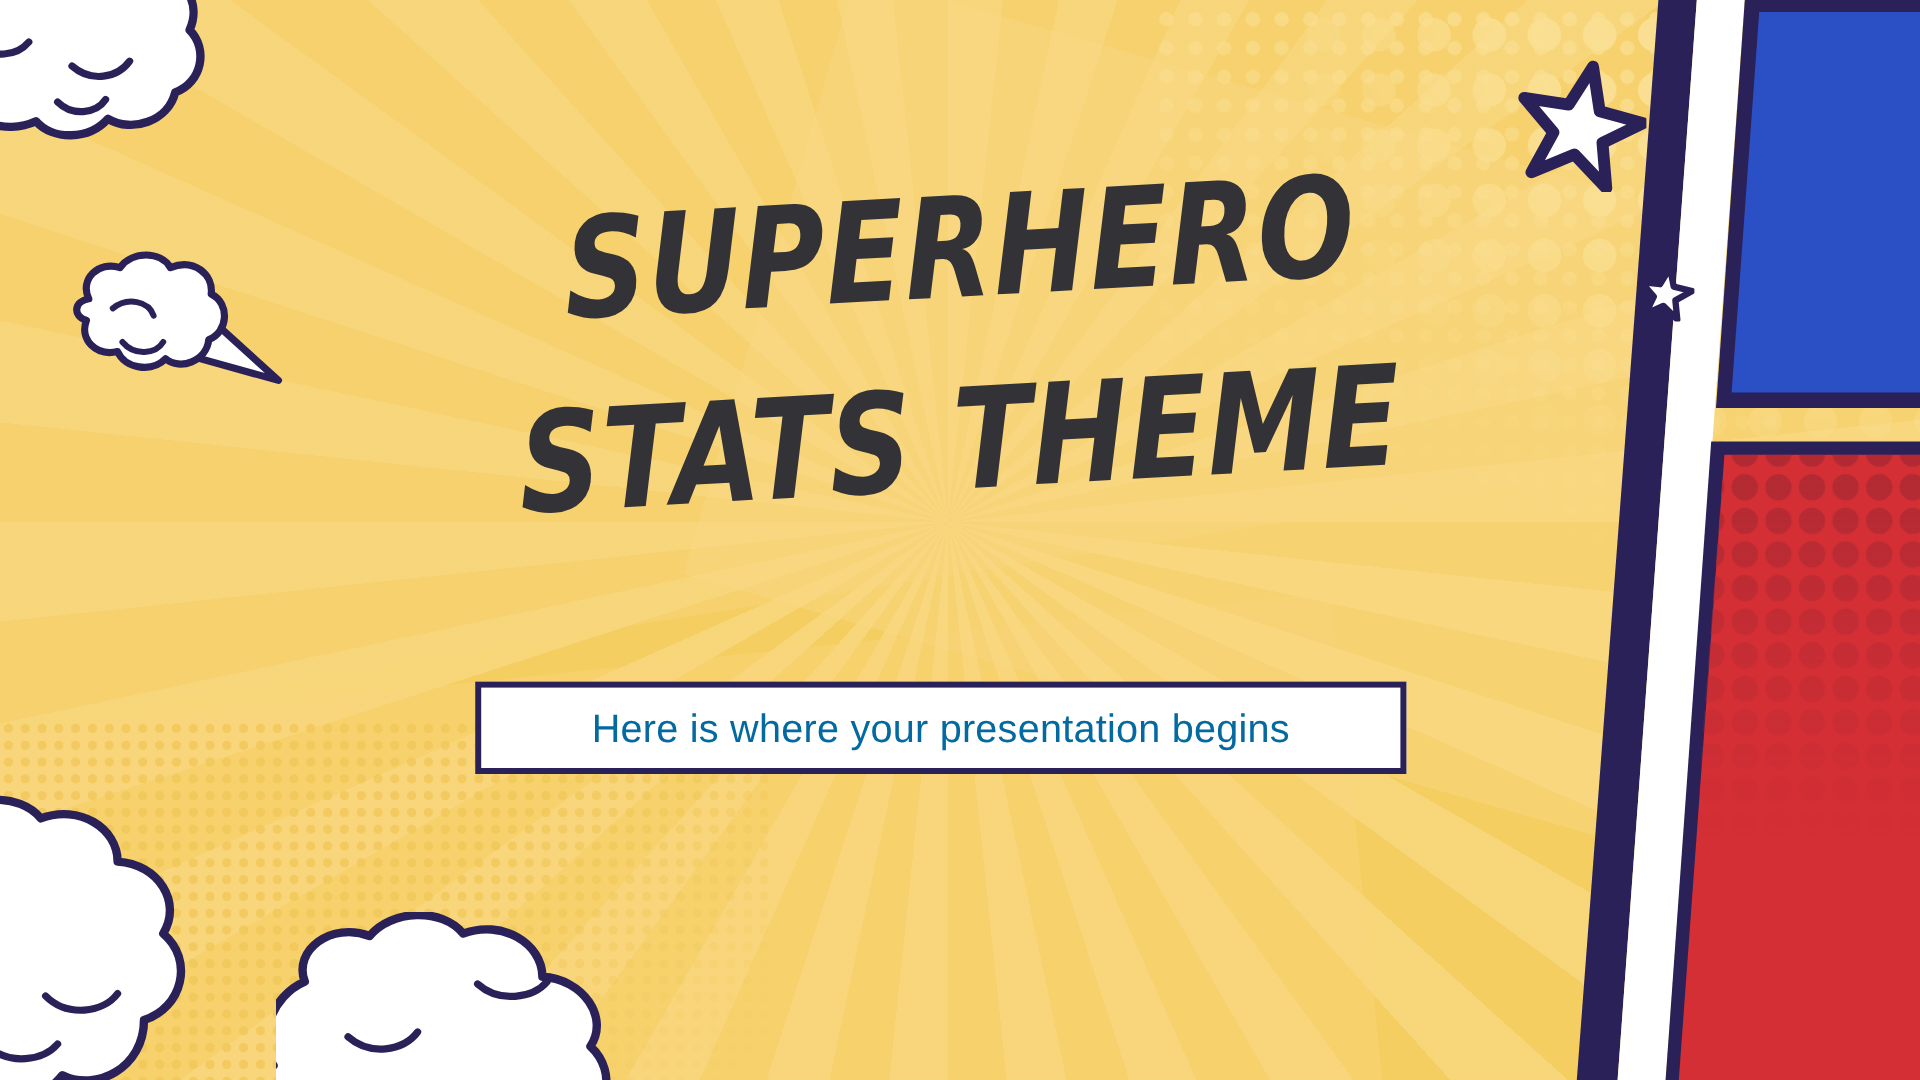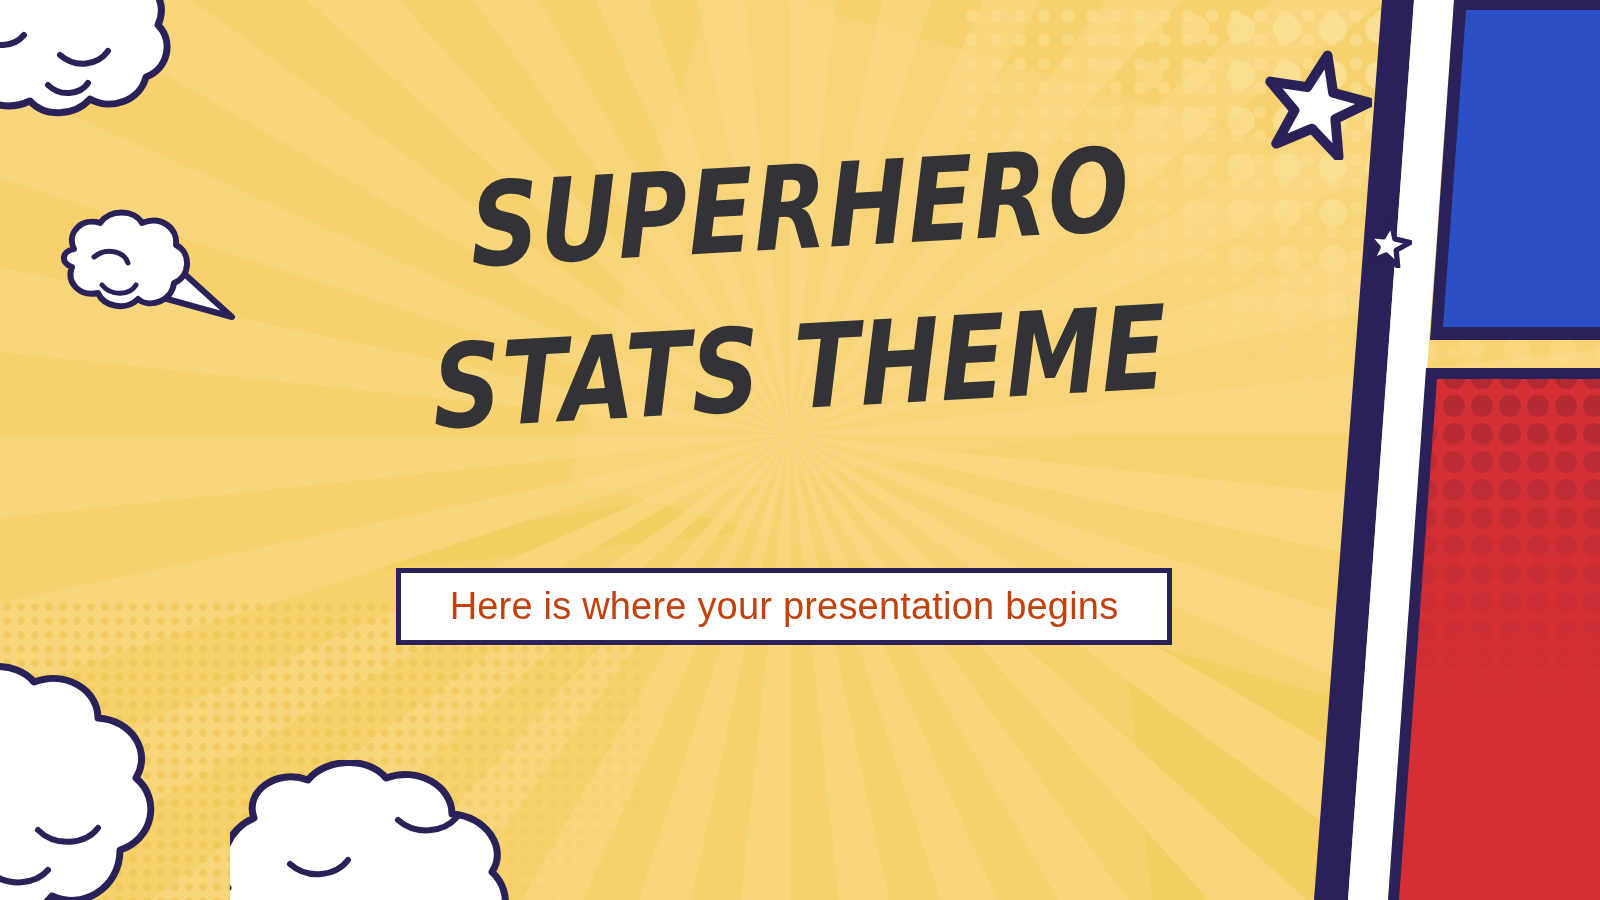--- a/index.html
+++ b/index.html
@@ -128,23 +128,23 @@
     left: 396px; top: 568px;
     width: 776px; height: 77px;
     background: #FFFFFF;
     border: 5px solid #2A2159;
     box-sizing: border-box;
     display: flex;
     align-items: center;
     justify-content: center;
   }
   .subtitle-text {
-    color: #c2410c;
+    color: #0369a1;
     font-family: "Liberation Sans", sans-serif;
-    font-size: 38px;
+    font-size: 33px;
     font-weight: 400;
     letter-spacing: .2px;
     white-space: nowrap;
   }
 </style>
 </head>
 <body>
 
 <div id="slide">
 

